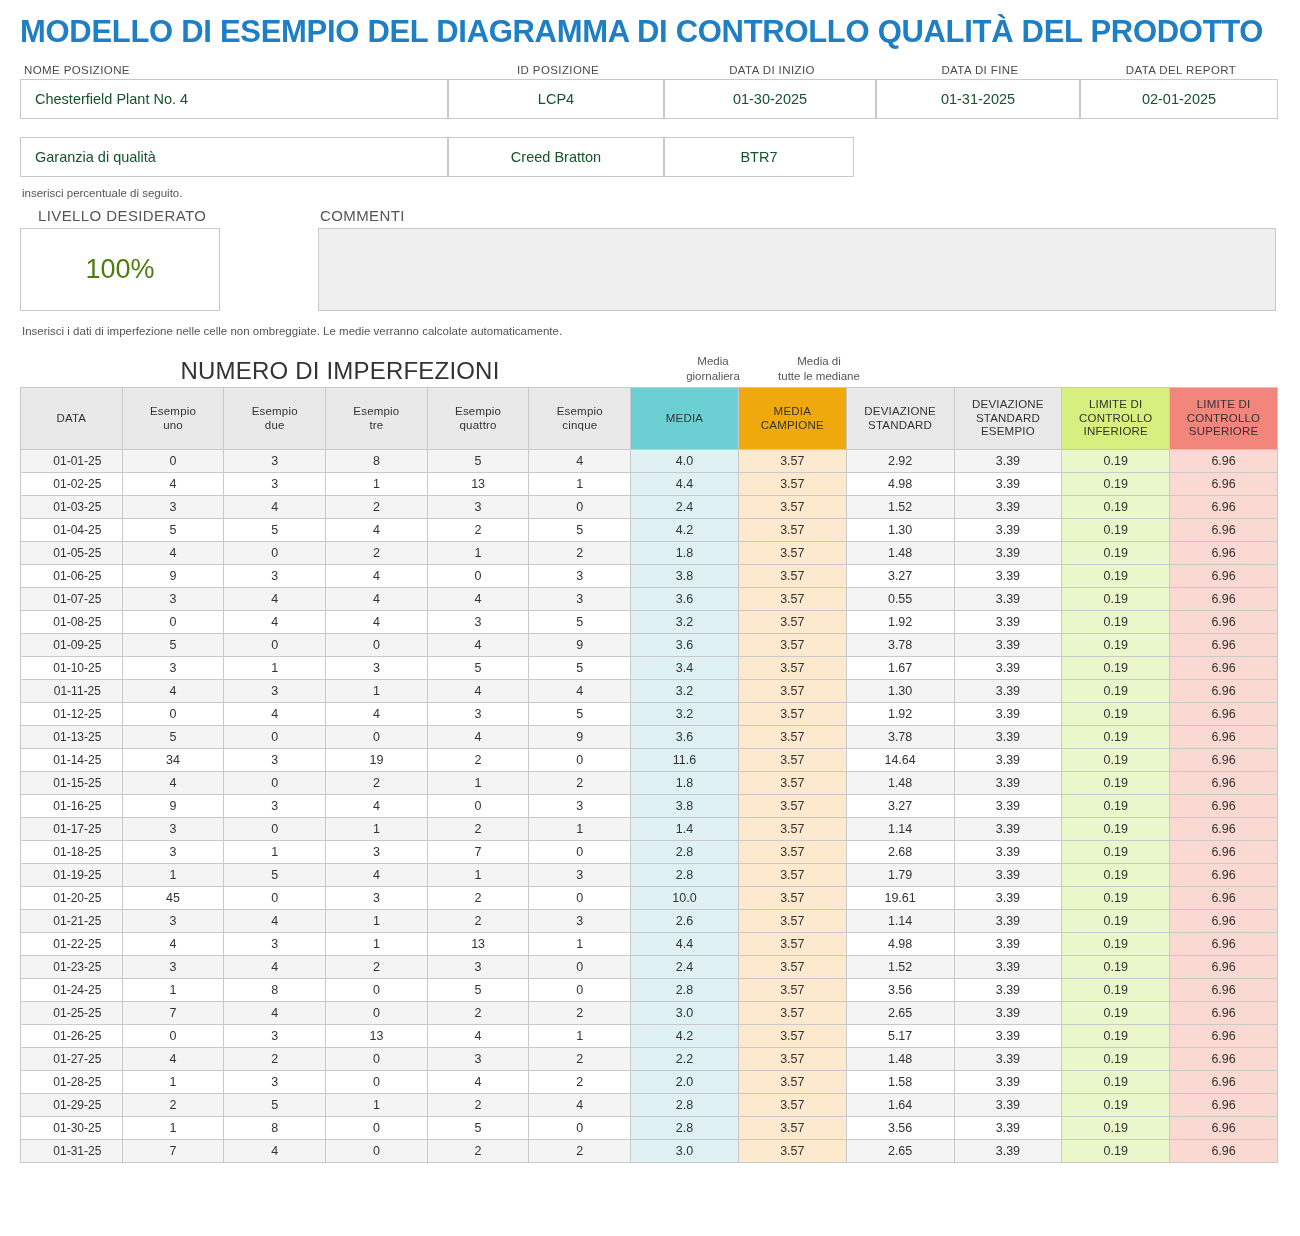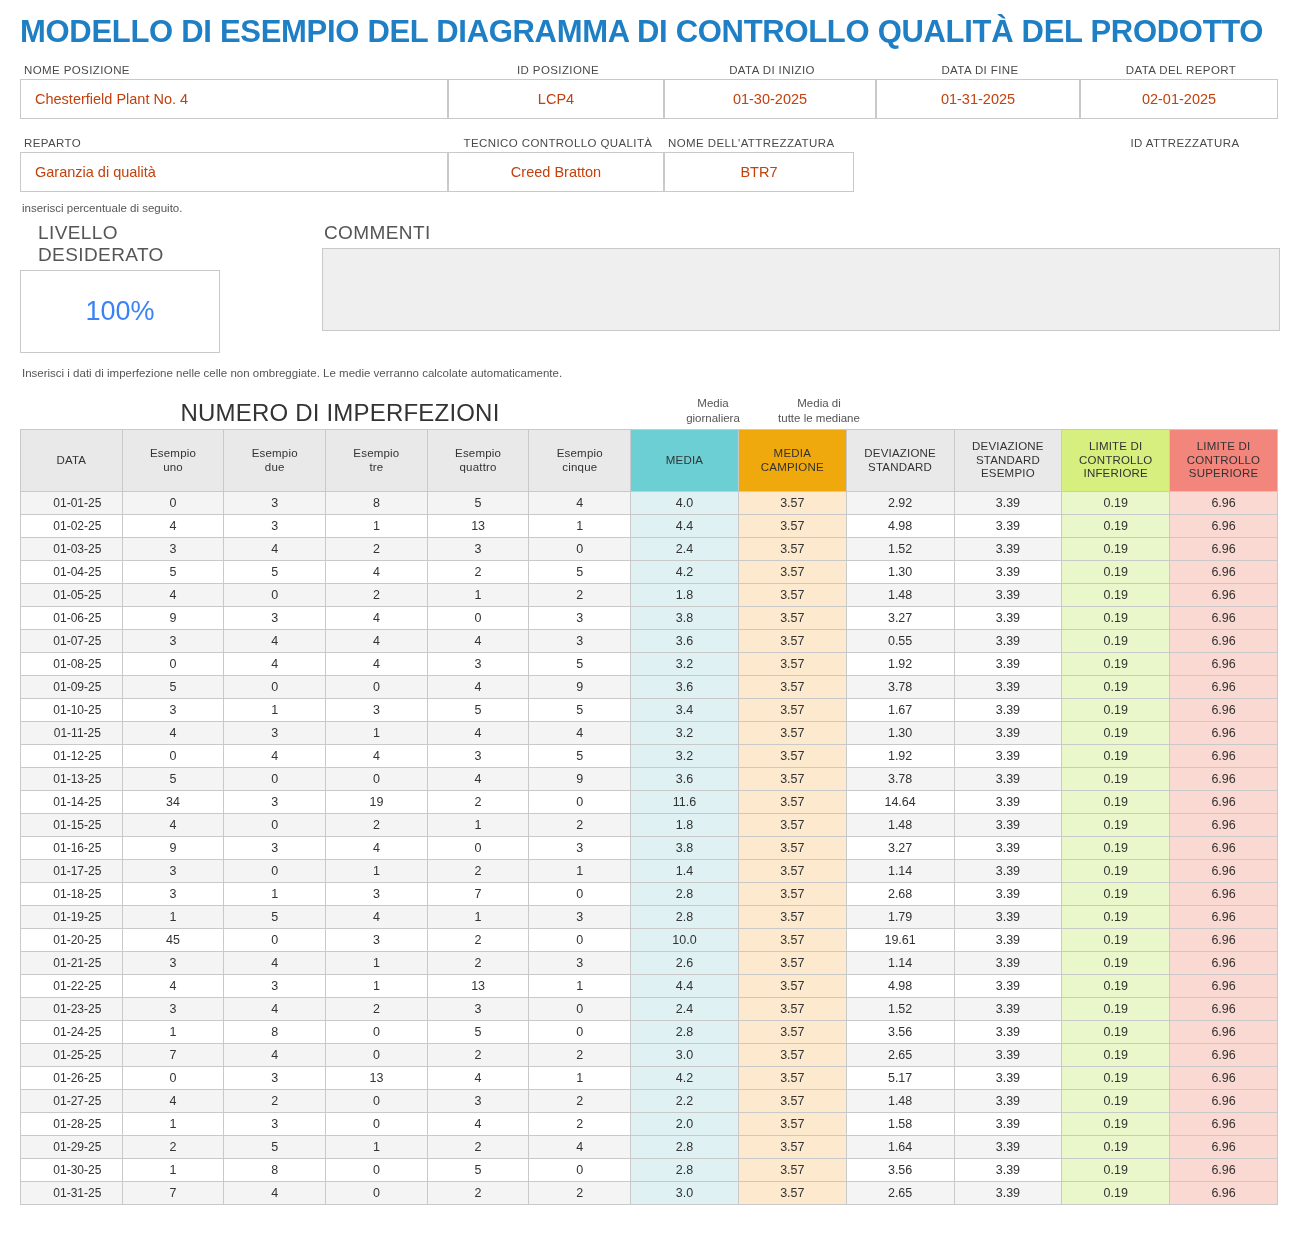--- a/index.html
+++ b/index.html
@@ -35,21 +35,21 @@
     color: #4a4a4a;
     letter-spacing: 0.4px;
     padding: 0 0 3px 4px;
   }
   .hdr-cell {
     border: 1px solid #c9c9c9;
     height: 40px;
     display: flex;
     align-items: center;
     font-size: 14.5px;
-    color: #c2410c;
+    color: #14532d;
     background: #fff;
   }
   .hdr-cell.left { padding-left: 14px; justify-content: flex-start; }
   .hdr-cell.center { justify-content: center; }
   .row-gap { height: 18px; }
 
   .w1 { width: 428px; }
   .w2 { width: 216px; }
   .w3 { width: 212px; }
   .w4 { width: 204px; }
@@ -61,35 +61,35 @@
   .b4 { width: 190px; }
 
   
   .note {
     font-size: 11.5px;
     color: #555;
     margin: 10px 0 8px 2px;
   }
   .mid-wrap { display: flex; gap: 98px; }
   .mid-label {
-    font-size: 19px;
+    font-size: 15px;
     color: #555;
     letter-spacing: 0.4px;
     padding-left: 18px;
     margin-bottom: 4px;
   }
   .pct-box {
     width: 200px;
     height: 83px;
     border: 1px solid #c9c9c9;
     display: flex;
     align-items: center;
     justify-content: center;
     font-size: 27px;
-    color: #3b82f6;
+    color: #4d7c0f;
   }
   .comments-box {
     width: 958px;
     height: 83px;
     border: 1px solid #c9c9c9;
     background: #efefef;
   }
   .comment-label-wrap { margin-left: 0; }
 
   .note2 {
@@ -182,26 +182,20 @@
   <div class="hdr-values">
     <div class="hdr-cell left w1">Chesterfield Plant No. 4</div>
     <div class="hdr-cell center w2">LCP4</div>
     <div class="hdr-cell center w3">01-30-2025</div>
     <div class="hdr-cell center w4">01-31-2025</div>
     <div class="hdr-cell center w5">02-01-2025</div>
   </div>
 
   <div class="row-gap"></div>
 
-  <div class="hdr-labels">
-    <div class="hdr-label b1">REPARTO</div>
-    <div class="hdr-label b2" style="text-align:center;">TECNICO CONTROLLO QUALITÀ</div>
-    <div class="hdr-label b3">NOME DELL'ATTREZZATURA</div>
-    <div class="hdr-label b4" style="text-align:center;">ID ATTREZZATURA</div>
-  </div>
   <div class="hdr-values">
     <div class="hdr-cell left b1">Garanzia di qualità</div>
     <div class="hdr-cell center b2">Creed Bratton</div>
     <div class="hdr-cell center b4">BTR7</div>
   </div>
 
   <div class="note">inserisci percentuale di seguito.</div>
 
   <div class="mid-wrap">
     <div>

